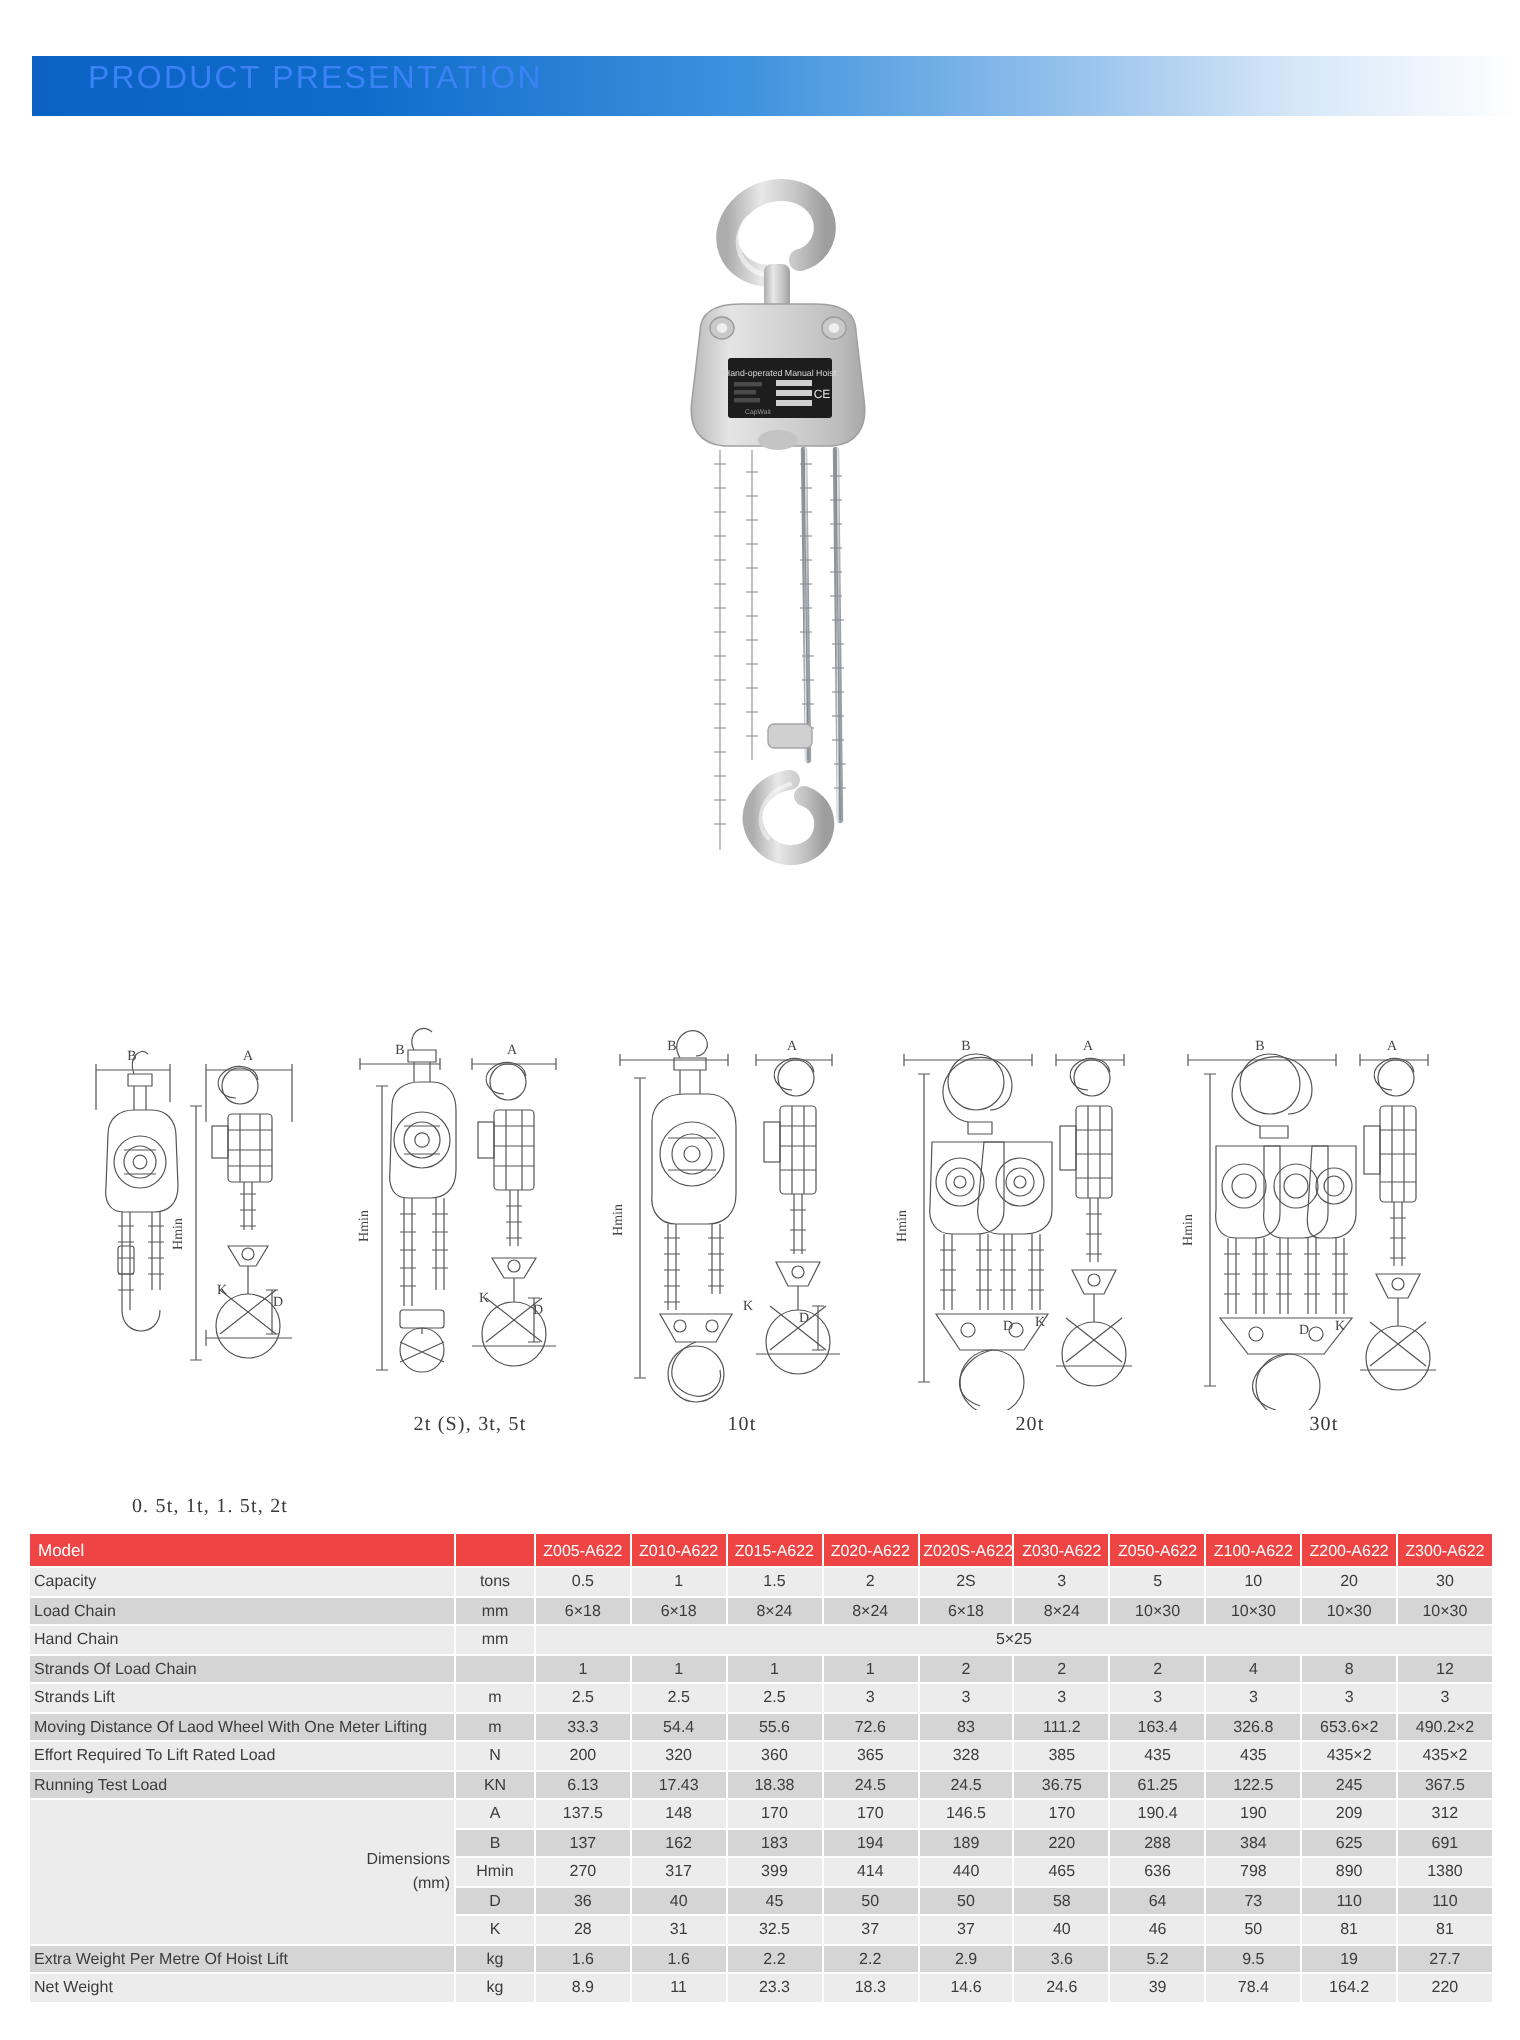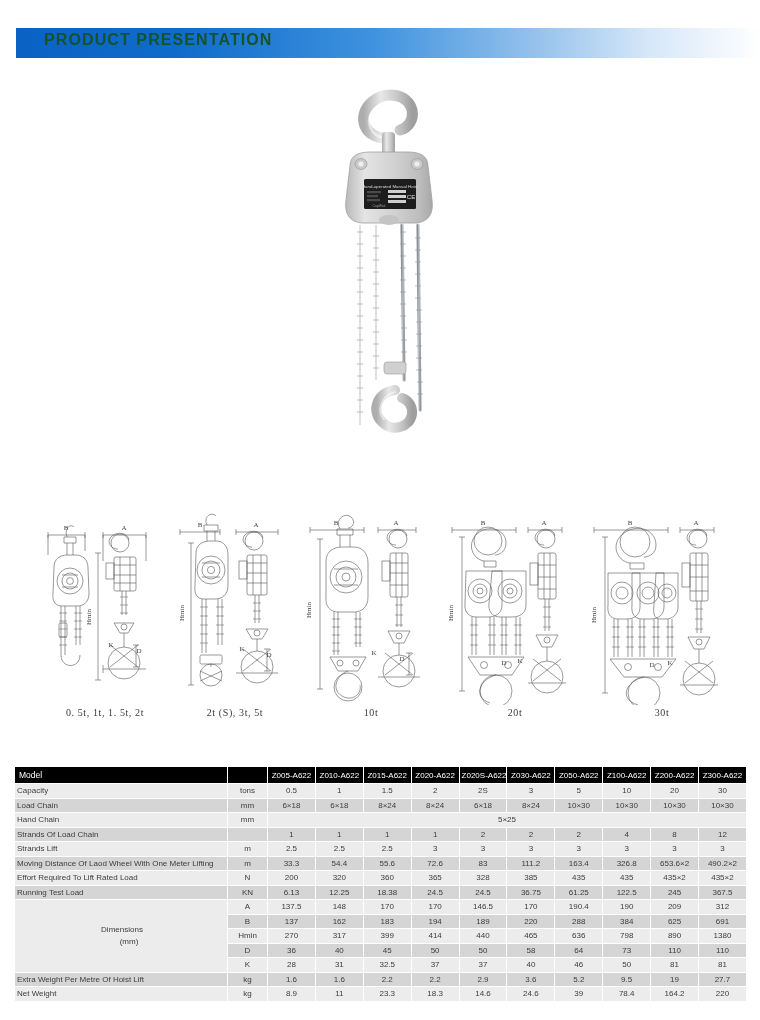--- a/index.html
+++ b/index.html
@@ -25,23 +25,23 @@
     background: linear-gradient(to right,
         #0b62c4 0%, #0f6ccb 22%, #3f92de 48%,
         #96c2ec 70%, #d6e7f8 85%, #ffffff 100%);
   }
   .banner-title {
     position: absolute;
     left: 44px;
     top: 31px;
     font-size: 16px;
     letter-spacing: 1.1px;
-    color: #14532d;
+    color: #3b82f6;
     font-family: "Liberation Sans", sans-serif;
-    font-weight: 700;
+    font-weight: 400;
   }
 
   
   .photo-wrap {
     position: absolute;
     left: 300px;
     top: 80px;
     width: 180px;
     height: 380px;
   }
@@ -82,21 +82,21 @@
   }
   .spec-table td, .spec-table th {
     border: 1px solid #ffffff;
     height: 13.5px;
     padding: 0 2px;
     font-weight: normal;
     overflow: hidden;
     white-space: nowrap;
   }
   .spec-table thead th {
-    background: #000000;
+    background: #ef4444;
     color: #ffffff;
     font-size: 8px;
     height: 16px;
   }
   .spec-table thead th.hdr-label {
     text-align: left;
     padding-left: 4px;
     font-size: 8.5px;
   }
   .spec-table thead th.hdr-model { text-align: center; }
@@ -104,21 +104,21 @@
     text-align: left;
     padding-left: 4px;
   }
   .col-unit  { text-align: center; }
   .col-val   { text-align: center; }
   .row-a td { background: #ececec; }
   .row-b td { background: #d5d5d5; }
   .row-a td.dim-sub, .row-b td.dim-sub { text-align: center; }
   td.dims-merge {
     background: #ececec;
-    text-align: center;
+    text-align: right;
     vertical-align: middle;
     padding-left: 4px;
     line-height: 1.45;
     white-space: normal;
   }
   td.span-all { text-align: center; }
   .dim-indent { display: inline-block; padding-left: 14px; }
 </style>
 </head>
 <body>
@@ -313,21 +313,21 @@
         <path d="M80 92 L88 92 M80 100 L88 100 M80 108 L88 108"></path>
       </g>
 
       <path d="M74 118 L94 118 L88 128 L80 128 Z"></path>
       <circle cx="84" cy="122" r="3"></circle>
       <circle cx="84" cy="158" r="16"></circle>
       <path d="M84 128 L84 142 M70 140 L98 162 M70 162 L98 140"></path>
       <path d="M96 140 L96 162 M93 140 L99 140 M93 162 L99 162"></path>
       <path d="M63 164 L106 164 M63 160 L63 168"></path>
     </svg>
-    <div class="dwg-caption" style="left:0; width:130px;">0. 5t, 1t, 1. 5t, 2t</div>
+    <div class="dwg-caption" style="left:0; width:130px;margin-top:41px;">0. 5t, 1t, 1. 5t, 2t</div>
   </div>
 
   <div class="dwg" style="left:170px; width:130px;">
     <svg width="130" height="200" viewBox="0 0 130 200" stroke="#555" fill="none" stroke-width="0.6">
       <g font-family="Liberation Serif, serif" font-size="7" fill="#444" stroke="none">
         <text x="30" y="22" text-anchor="middle">B</text>
         <text x="86" y="22" text-anchor="middle">A</text>
         <text x="14" y="108" text-anchor="middle" transform="rotate(-90 14 108)">Hmin</text>
         <text x="99" y="152" text-anchor="middle">D</text>
         <text x="72" y="146" text-anchor="middle">K</text>
@@ -668,21 +668,21 @@
         <td class="col-val">385</td>
         <td class="col-val">435</td>
         <td class="col-val">435</td>
         <td class="col-val">435×2</td>
         <td class="col-val">435×2</td>
       </tr>
       <tr class="row-b">
         <td class="col-label">Running Test Load</td>
         <td class="col-unit">KN</td>
         <td class="col-val">6.13</td>
-        <td class="col-val">12.25</td>
+        <td class="col-val">17.43</td>
         <td class="col-val">18.38</td>
         <td class="col-val">24.5</td>
         <td class="col-val">24.5</td>
         <td class="col-val">36.75</td>
         <td class="col-val">61.25</td>
         <td class="col-val">122.5</td>
         <td class="col-val">245</td>
         <td class="col-val">367.5</td>
       </tr>
       <tr class="row-a">

